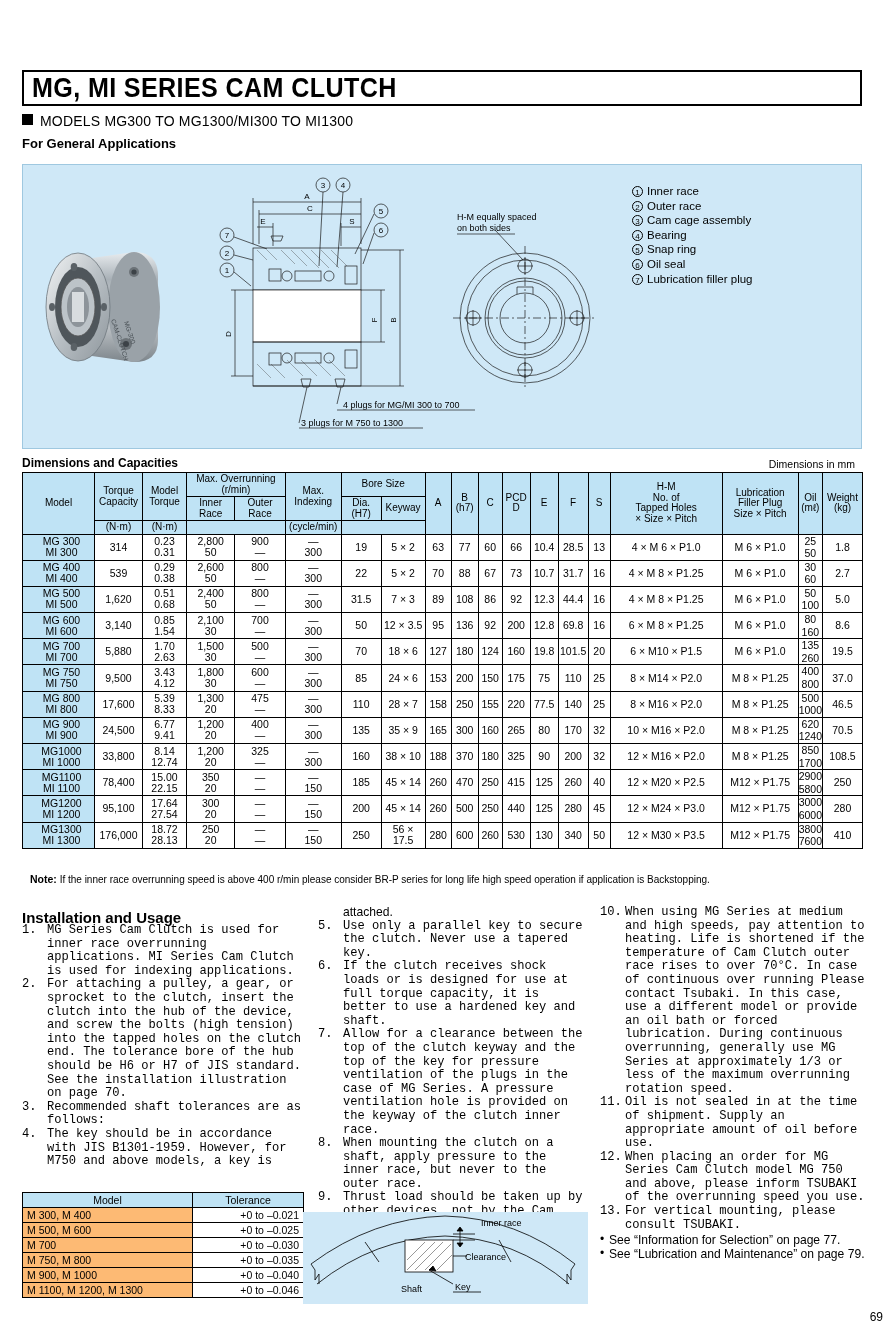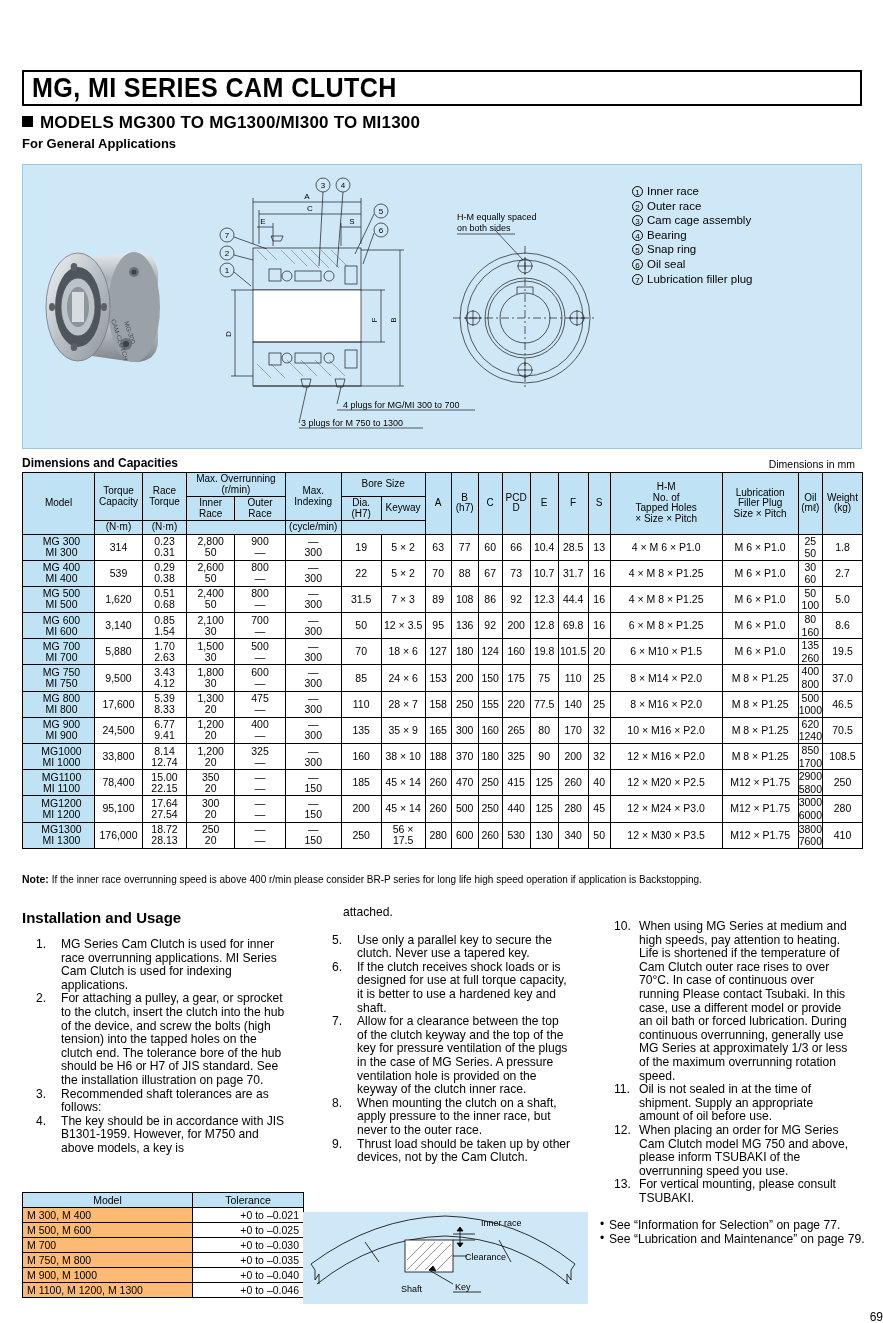--- a/index.html
+++ b/index.html
@@ -20,21 +20,21 @@
     border:2px solid #000;
   }
   .title-text {
     position:absolute; left:32px; top:57px;
     font-size:27px; font-weight:bold; letter-spacing:0.4px;
     font-family:"Liberation Sans", sans-serif;
     transform: scaleX(0.93); transform-origin: left center;
   }
   .models-line {
     position:absolute; left:22px; top:97px;
-    font-size:17px; font-weight:bold; letter-spacing:0.2px;
+    font-size:14px; font-weight:normal; letter-spacing:0.2px;
   }
   .sq { display:inline-block; width:11px; height:11px; background:#000; margin-right:7px; vertical-align:1px;}
   .general-line {
     position:absolute; left:22px; top:120px;
     font-size:13px; font-weight:bold;
   }
 
   
   .diagram-panel {
     position:absolute; left:22px; top:148px; width:840px; height:285px;
@@ -68,29 +68,29 @@
   .mdl-cell span.m1, .mdl-cell span.m2 { display:block; }
   .two { line-height:1.32; }
   .two span { display:block; }
   .oilcell span { display:block; line-height:1.2; }
   .oilcell span.top { border-bottom:0px; }
   td.num { font-size:10.5px; }
 
   .note {
     position:absolute; left:22px; top:857px; font-size:10px; width:845px;
   }
-  .note b { font-weight:bold; font-size:10.5px;}
+  .note b { font-weight:bold; font-size:10.5px;margin-left:8px;}
 
   
   .inst-head { position:absolute; left:22px; top:893px; font-size:15px; font-weight:bold; }
   .col { position:absolute; font-size:12.1px; line-height:13.6px; }
   .col1 { left:22px; top:908px; width:283px; }
   .col2 { left:318px; top:890px; width:268px; }
   .col3 { left:600px; top:890px; width:266px; }
-  ol.items { list-style:none; margin:14px; padding:0; }
+  ol.items { list-style:none; margin:0; padding:0;font-family:Liberation Mono, monospace; }
   ol.items li { position:relative; padding-left:25px; margin:0 0 0 0; }
   ol.items li .n { position:absolute; left:0; top:0; width:22px; text-align:left;}
   .cont-line { padding-left:25px; }
   .bullets { margin-top:2px; }
   .bullets div { position:relative; padding-left:9px; margin-bottom:0px; }
   .bullets div .b { position:absolute; left:0; top:-1px; }
 
   
   table.tol {
     position:absolute; left:22px; top:1176px; width:282px;
@@ -288,21 +288,21 @@
   </div>
 
   <div class="dim-cap-label">Dimensions and Capacities</div>
   <div class="dim-mm">Dimensions in mm</div>
 
   <table class="main">
     <thead>
       <tr>
         <th rowspan="3" style="width:72px">Model</th>
         <th rowspan="2" style="width:48px"><span>Torque Capacity</span></th>
-        <th rowspan="2" style="width:44px"><span>Race Torque</span></th>
+        <th rowspan="2" style="width:44px"><span>Model Torque</span></th>
         <th colspan="2" style="width:92px">Max. Overrunning (r/min)</th>
         <th rowspan="2" style="width:56px"><span>Max. Indexing</span></th>
         <th colspan="2" style="width:80px">Bore Size</th>
         <th rowspan="3" style="width:26px">A</th>
         <th rowspan="3" style="width:27px"><span>B</span><br><span>(h7)</span></th>
         <th rowspan="3" style="width:24px">C</th>
         <th rowspan="3" style="width:28px">PCD<br>D</th>
         <th rowspan="3" style="width:28px">E</th>
         <th rowspan="3" style="width:30px">F</th>
         <th rowspan="3" style="width:22px">S</th>

